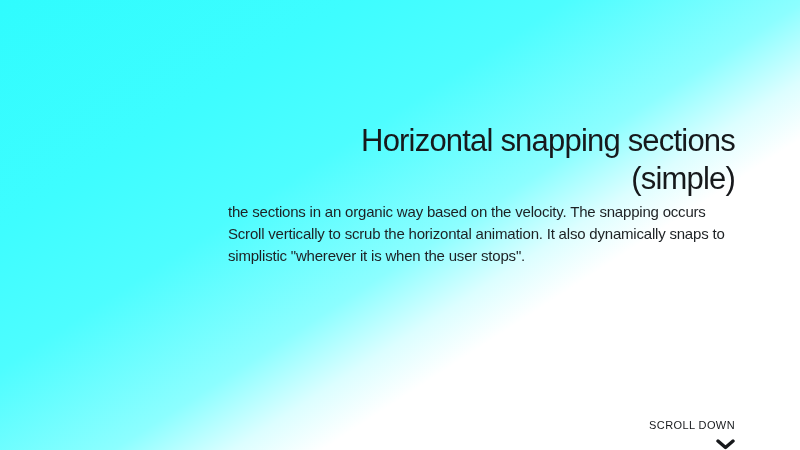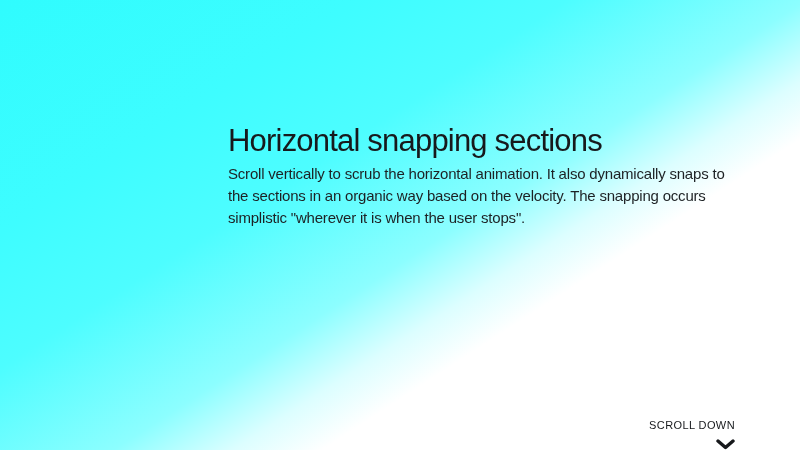--- a/index.html
+++ b/index.html
@@ -28,21 +28,21 @@
     top: 122px;
     width: 507px;
     color: #17191c;
   }
   .hero h1 {
     margin: 0;
     font-size: 31px;
     line-height: 38px;
     font-weight: 500;
     letter-spacing: -0.8px;
-    text-align: left;
+    text-align: right;
     color: #17191c;
   }
   .hero .intro {
     margin-top: 3px;
     font-size: 15px;
     line-height: 22px;
     font-weight: 400;
     letter-spacing: -0.2px;
     text-align: left;
     color: #1d2124;
@@ -71,24 +71,25 @@
   }
 </style>
 </head>
 <body>
 
 <div class="stage">
 
   <div class="hero">
     <h1>
       <span class="tline">Horizontal snapping sections</span><br>
+      <span class="tline">(simple)</span>
     </h1>
     <div class="intro">
+      <div class="pline">the sections in an organic way based on the velocity. The snapping occurs</div>
       <div class="pline">Scroll vertically to scrub the horizontal animation. It also dynamically snaps to</div>
-      <div class="pline">the sections in an organic way based on the velocity. The snapping occurs</div>
       <div class="pline">simplistic "wherever it is when the user stops".</div>
     </div>
   </div>
 
   <div class="scroll-indicator">
     <div class="label">SCROLL DOWN</div>
     <span class="chev">
       <svg width="19" height="11" viewBox="0 0 19 11" aria-hidden="true">
         <polyline points="2,2 9.5,8.5 17,2" fill="none" stroke="#17191c" stroke-width="3.4" stroke-linecap="round" stroke-linejoin="round"></polyline>
       </svg>

